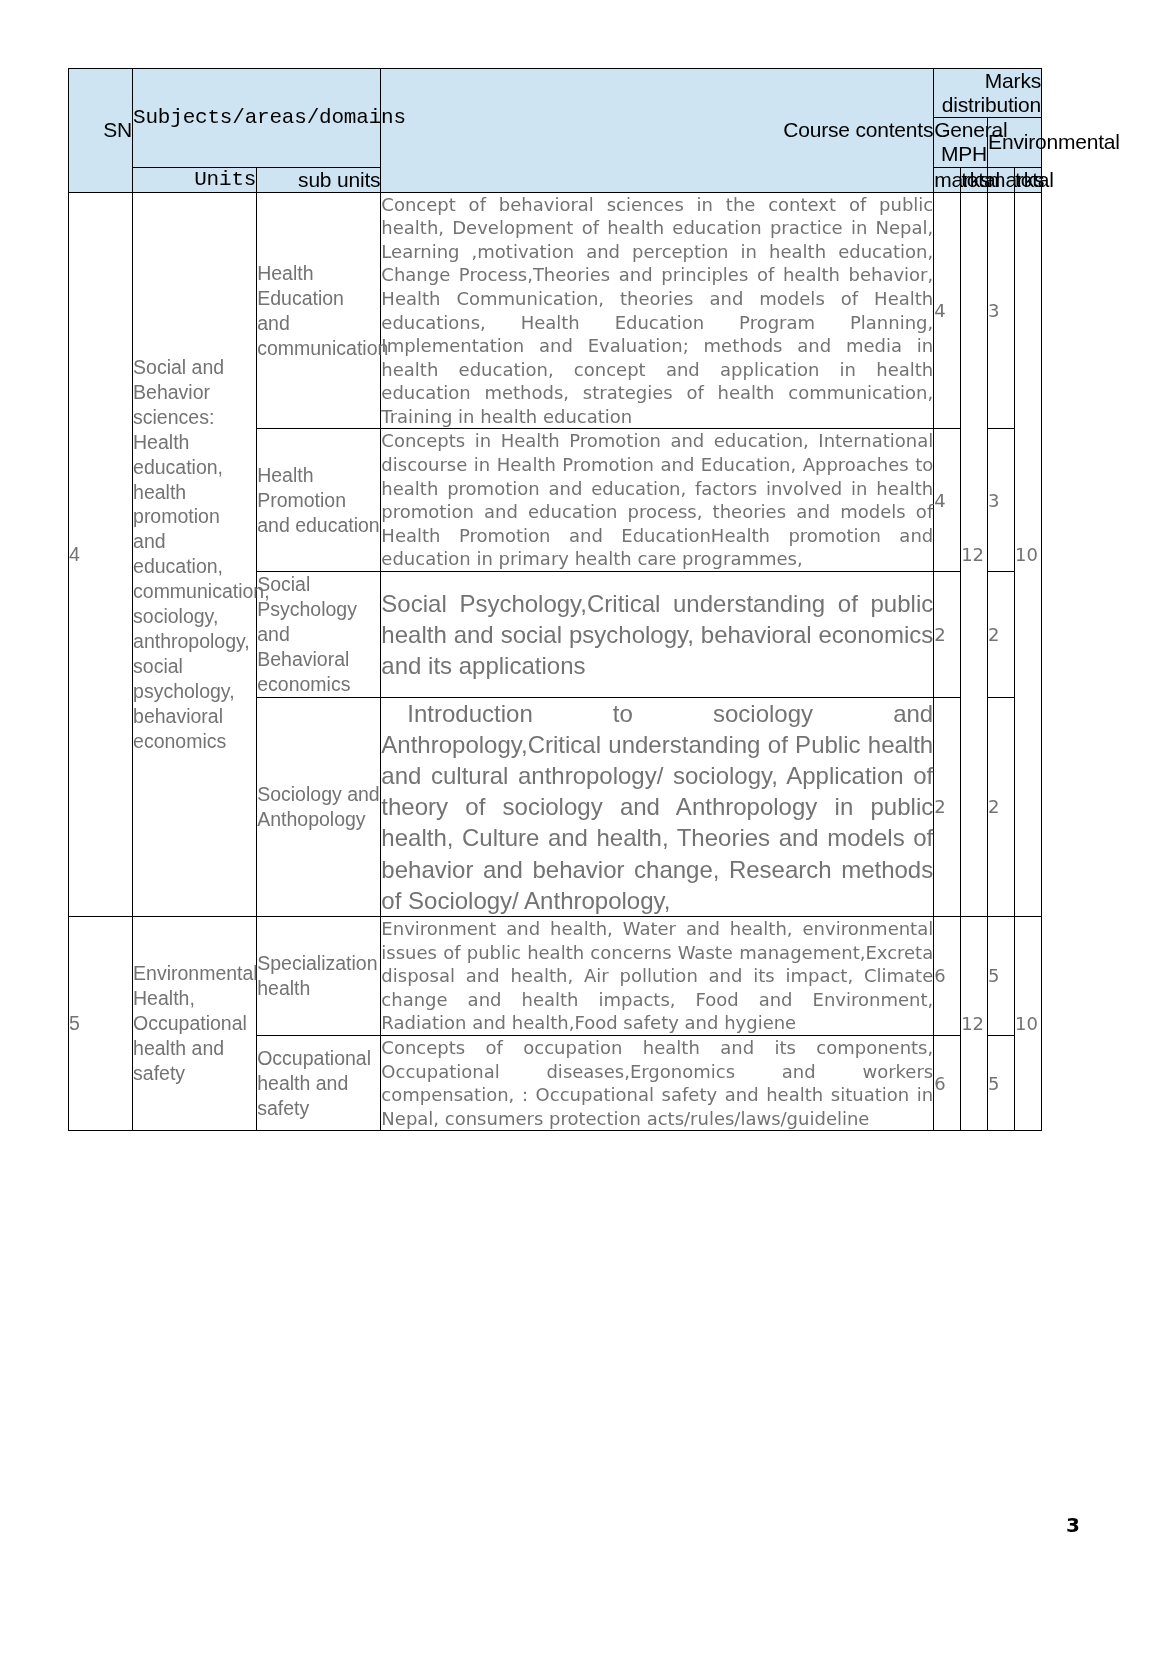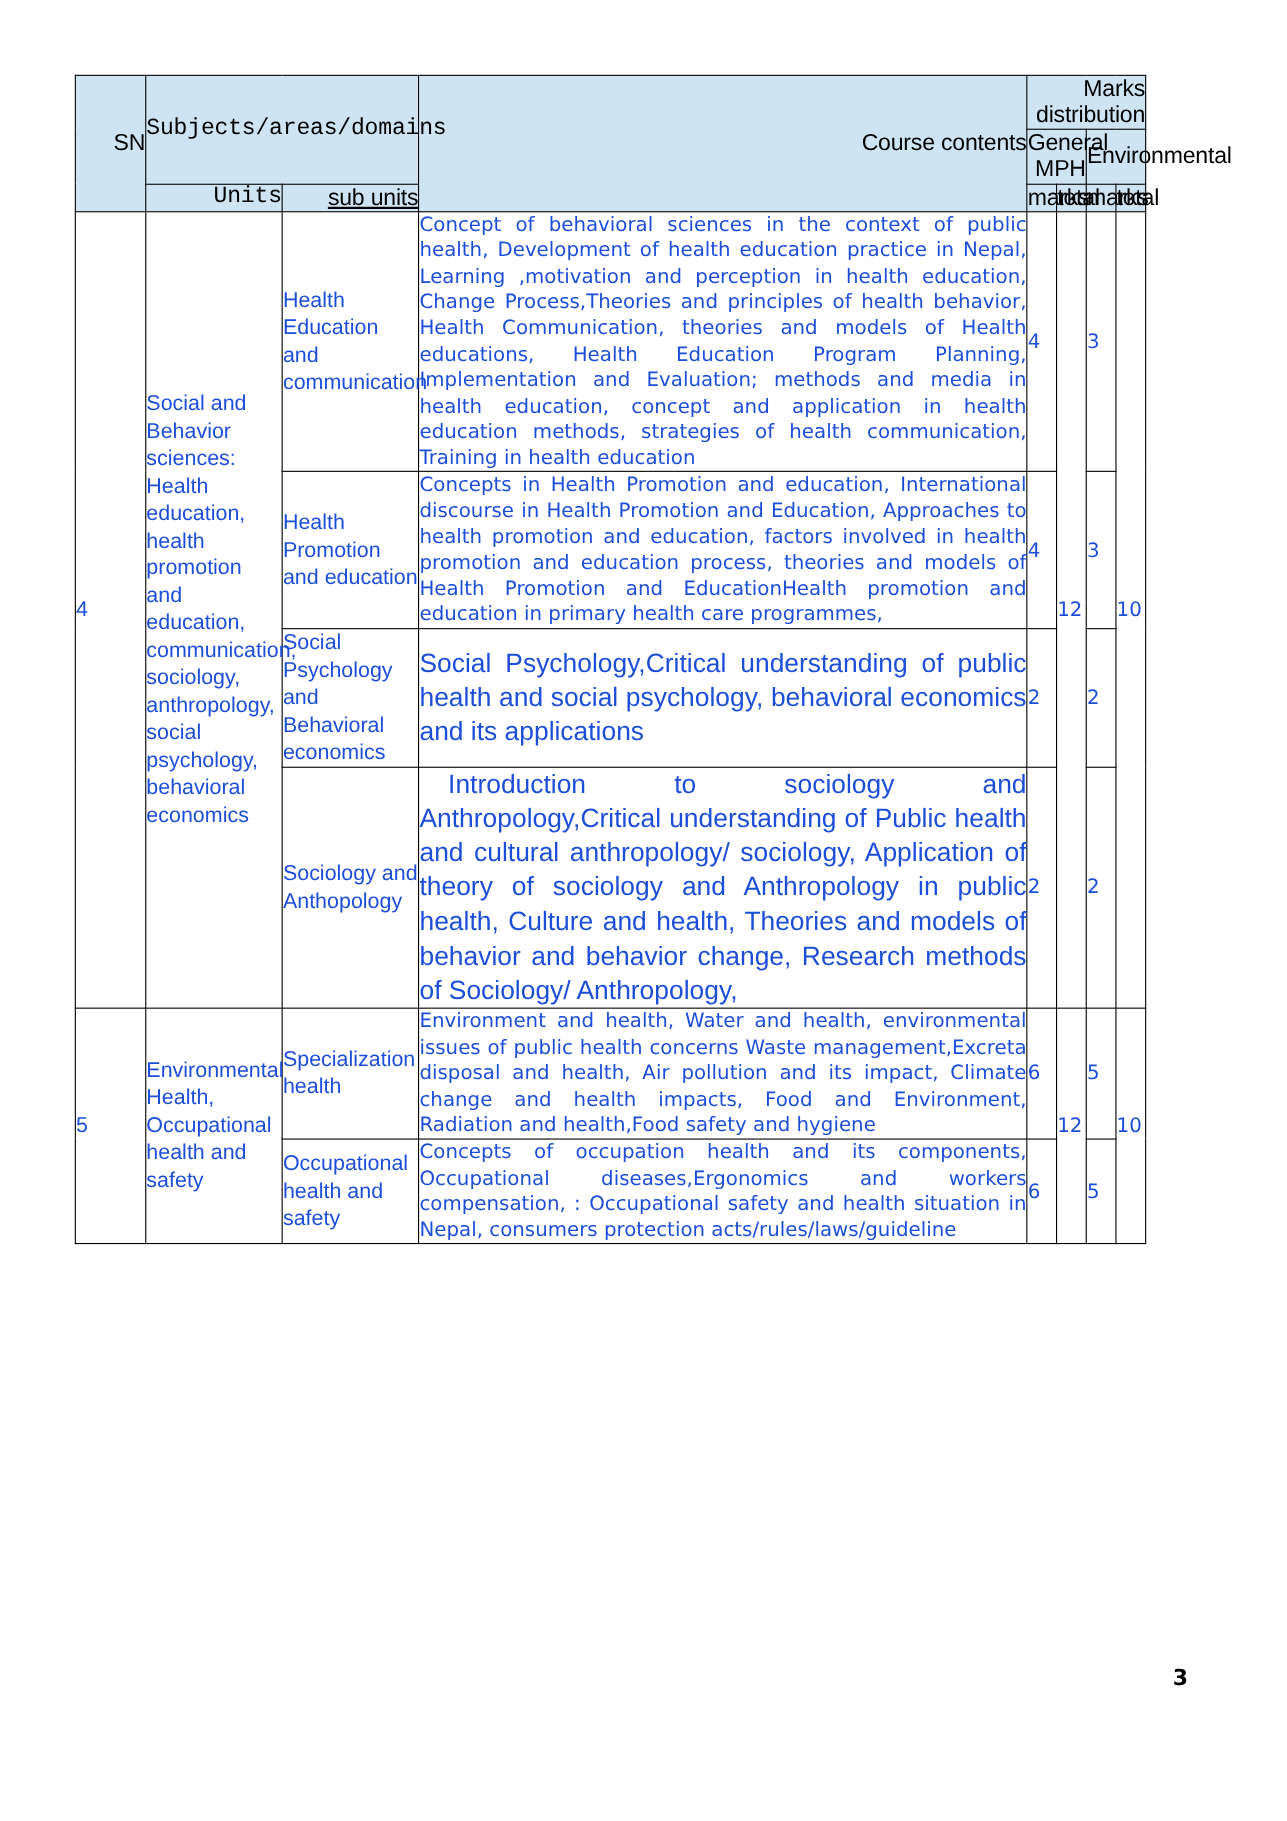--- a/index.html
+++ b/index.html
@@ -38,31 +38,31 @@
     font-family: "Liberation Sans", sans-serif;
     font-weight: normal;
     font-size: 21px;
     text-align: right;
     line-height: 1.15;
     letter-spacing: -0.2px;
     padding: 5px 3px;
   }
   th.hdr-sn { width: 40px; }
   th.hdr-units { width: 158px; font-family: Liberation Mono, monospace; }
-  th.hdr-subunits { width: 163px; text-decoration: underline; }
+  th.hdr-subunits { width: 163px; }
   th.hdr-contents { width: 353px; }
   th.hdr-gmarks { width: 68px; }
   th.hdr-gtotal { width: 57px; }
   th.hdr-smarks { width: 70px; }
   th.hdr-stotal { width: 65px; }
 
   
   td {
     font-size: 19.5px;
-    color: #1d4ed8;
+    color: #737373;
     line-height: 1.28;
   }
   td.sn, td.units, td.subunits {
     font-family: "Liberation Sans", sans-serif;
     padding: 6px 8px 6px 9px;
     vertical-align: middle;
   }
   td.sn {
     text-align: left;
     vertical-align: middle;

